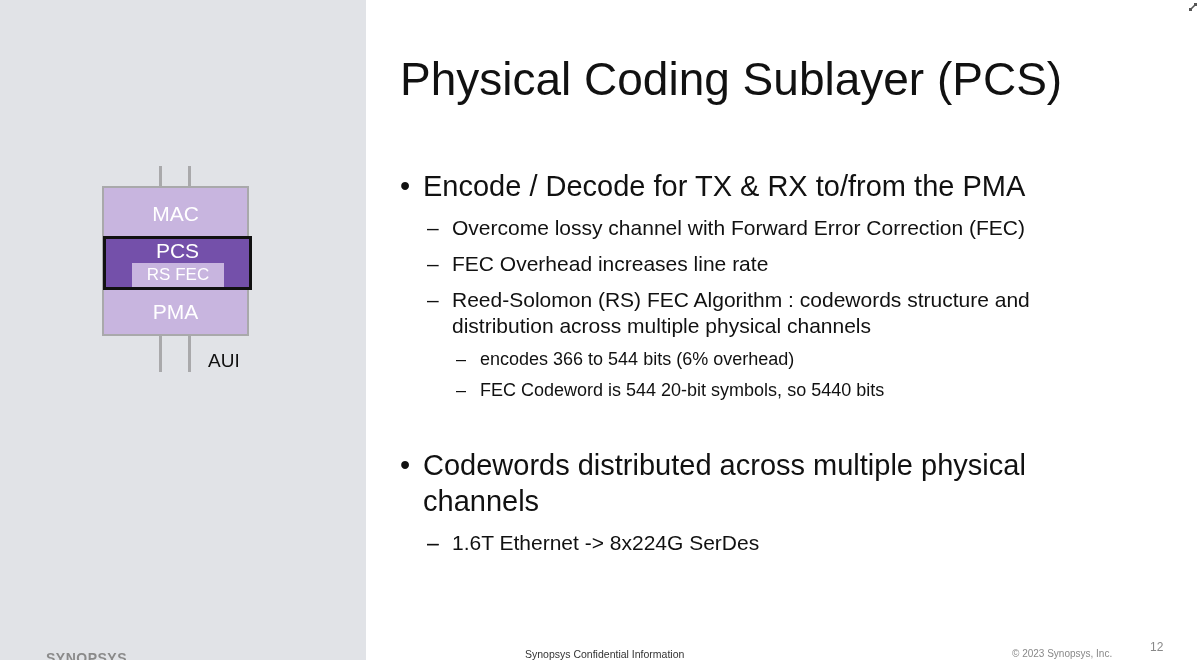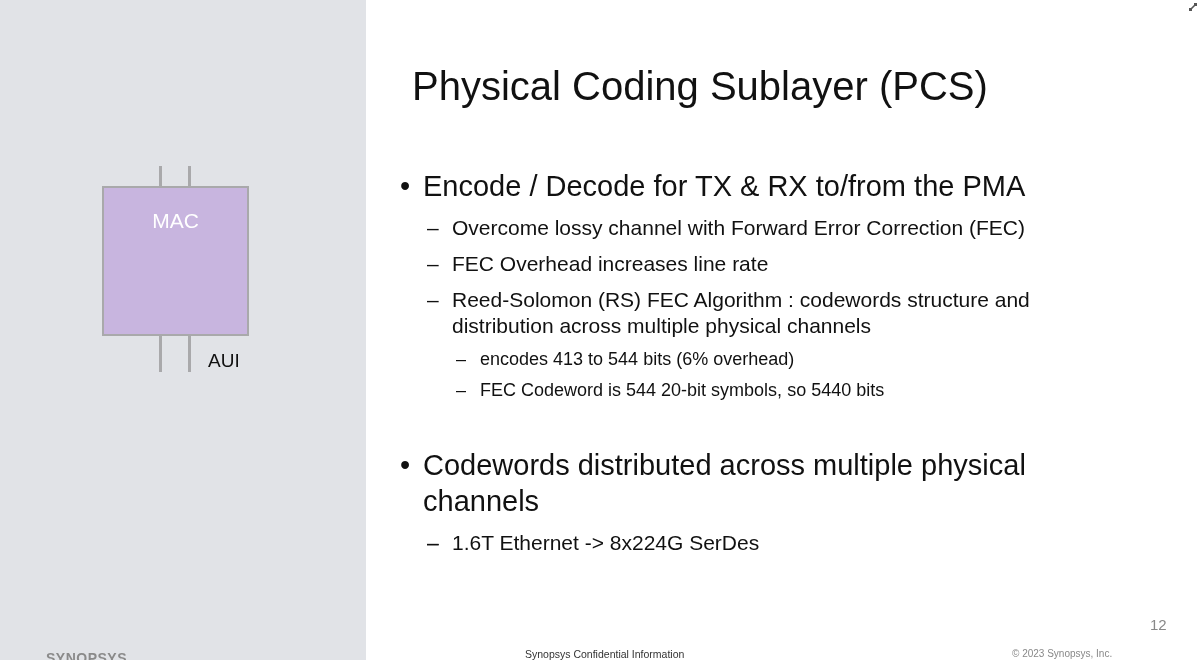--- a/index.html
+++ b/index.html
@@ -1,18 +1,18 @@
 <!DOCTYPE html>
 <html><head>
 <meta charset="utf-8">
 <style>
   html,body{margin:0;padding:0;}
   body{width:1200px;height:660px;position:relative;overflow:hidden;background:#ffffff;font-family:"Liberation Sans",sans-serif;color:#111;}
   .left-panel{position:absolute;left:0;top:0;width:366px;height:660px;background:#e1e3e7;}
-  .title{position:absolute;left:400px;top:52px;font-size:40px;color:#111;margin:12px;font-weight:normal;}
+  .title{position:absolute;left:400px;top:52px;font-size:46px;color:#111;margin:0;font-weight:normal;}
   .content{position:absolute;left:400px;top:168px;width:790px;}
   .b1{position:relative;padding-left:23px;font-size:29px;line-height:36px;color:#111;}
   .b1 .dot{position:absolute;left:0;top:0;}
   .b2{position:relative;padding-left:52px;font-size:21px;line-height:26px;margin-top:10px;color:#111;}
   .b2 .dash{position:absolute;left:27px;top:0;}
   .b3{position:relative;padding-left:80px;font-size:18px;line-height:22px;margin-top:9px;color:#111;}
   .b3 .dash{position:absolute;left:56px;top:0;}
   .gap{height:46px;}
   .b1 + .b2{margin-top:11px;}
 
@@ -21,33 +21,38 @@
   .stub{position:absolute;width:3px;background:#a9a9ab;}
   .stack{position:absolute;left:0;top:20px;width:147px;height:150px;border:2px solid #a9a9ab;background:#c8b5df;box-sizing:border-box;}
   .layer-label{position:absolute;left:0;width:100%;text-align:center;color:#ffffff;font-size:21px;}
   .pcs{position:absolute;left:-1px;top:48px;width:149px;height:54px;background:#7450aa;border:3px solid #111;box-sizing:border-box;}
   .rsfec{position:absolute;left:26px;top:24px;width:92px;height:24px;background:#c8b5df;color:#fff;font-size:17px;text-align:center;line-height:24px;}
   .aui{position:absolute;left:106px;top:184px;font-size:19px;color:#111;}
 
   .logo{position:absolute;left:46px;top:650px;font-size:14px;color:#8a8a8a;letter-spacing:0.5px;font-weight:bold;}
   .footer-center{position:absolute;left:525px;top:648px;font-size:10.5px;color:#333;}
   .footer-copy{position:absolute;left:1012px;top:648px;font-size:10px;color:#888;}
-  .footer-page{position:absolute;left:1150px;top:616px;font-size:15px;color:#888;}
+  .footer-page{position:absolute;left:1150px;top:640px;font-size:12px;color:#888;}
   .resize{position:absolute;left:1188px;top:2px;width:10px;height:10px;}
 </style>
 </head>
 <body>
 
 <div class="left-panel"></div>
 
 <div class="diagram">
   <div class="stub" style="left:57px;top:0;height:22px;"></div>
   <div class="stub" style="left:86px;top:0;height:22px;"></div>
   <div class="stack">
-    <div class="layer-label" style="top:14px;margin-top:7px;">MAC</div>
+    <div class="layer-label" style="top:14px;">MAC</div>
+    <div class="pcs">
+      <div class="layer-label" style="top:0px;">PCS</div>
+      <div class="rsfec">RS FEC</div>
+    </div>
+    <div class="layer-label" style="top:112px;">PMA</div>
   </div>
   <div class="stub" style="left:57px;top:170px;height:36px;"></div>
   <div class="stub" style="left:86px;top:170px;height:36px;"></div>
   <div class="aui">AUI</div>
 </div>
 
 <h1 class="title">Physical Coding Sublayer (PCS)</h1>
 
 <div class="content">
   <div class="b1">
@@ -61,21 +66,21 @@
   <div class="b2">
     <span class="dash">–</span>
     <span>FEC Overhead increases line rate</span>
   </div>
   <div class="b2" style="width:640px;">
     <span class="dash">–</span>
     <span>Reed-Solomon (RS) FEC Algorithm : codewords structure and distribution across multiple physical channels</span>
   </div>
   <div class="b3">
     <span class="dash">–</span>
-    <span>encodes 413 to 544 bits (6% overhead)</span>
+    <span>encodes 366 to 544 bits (6% overhead)</span>
   </div>
   <div class="b3">
     <span class="dash">–</span>
     <span>FEC Codeword is 544 20-bit symbols, so 5440 bits</span>
   </div>
 
   <div class="gap"></div>
 
   <div class="b1" style="width:660px;">
     <span class="dot">•</span>

